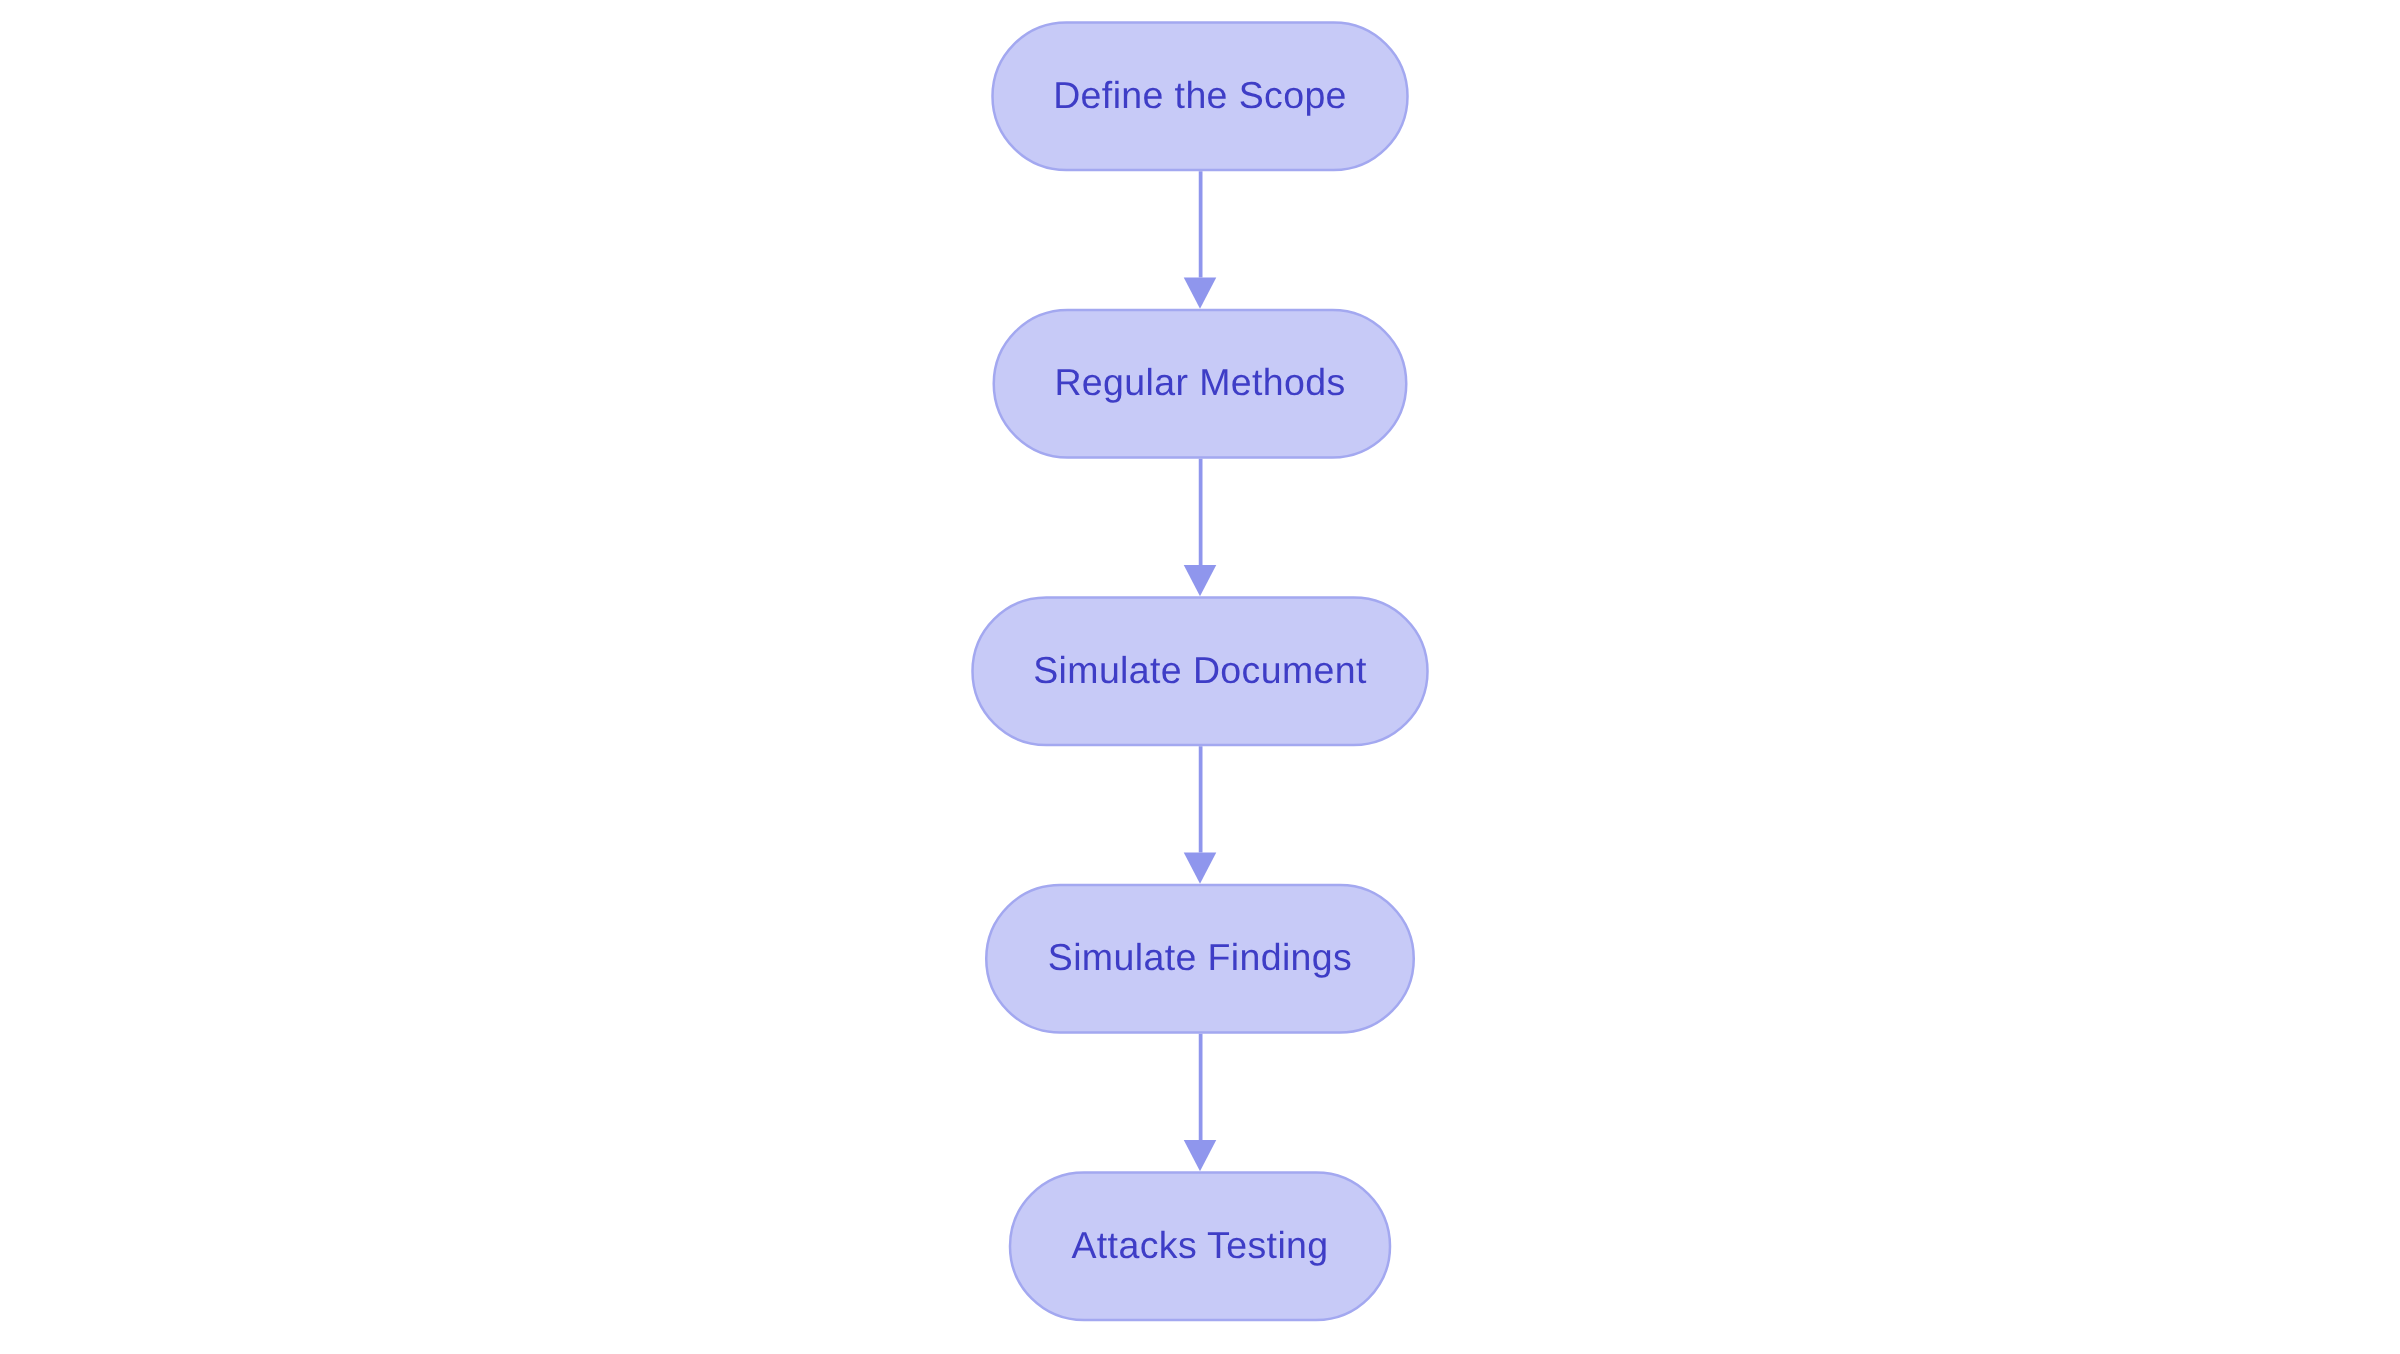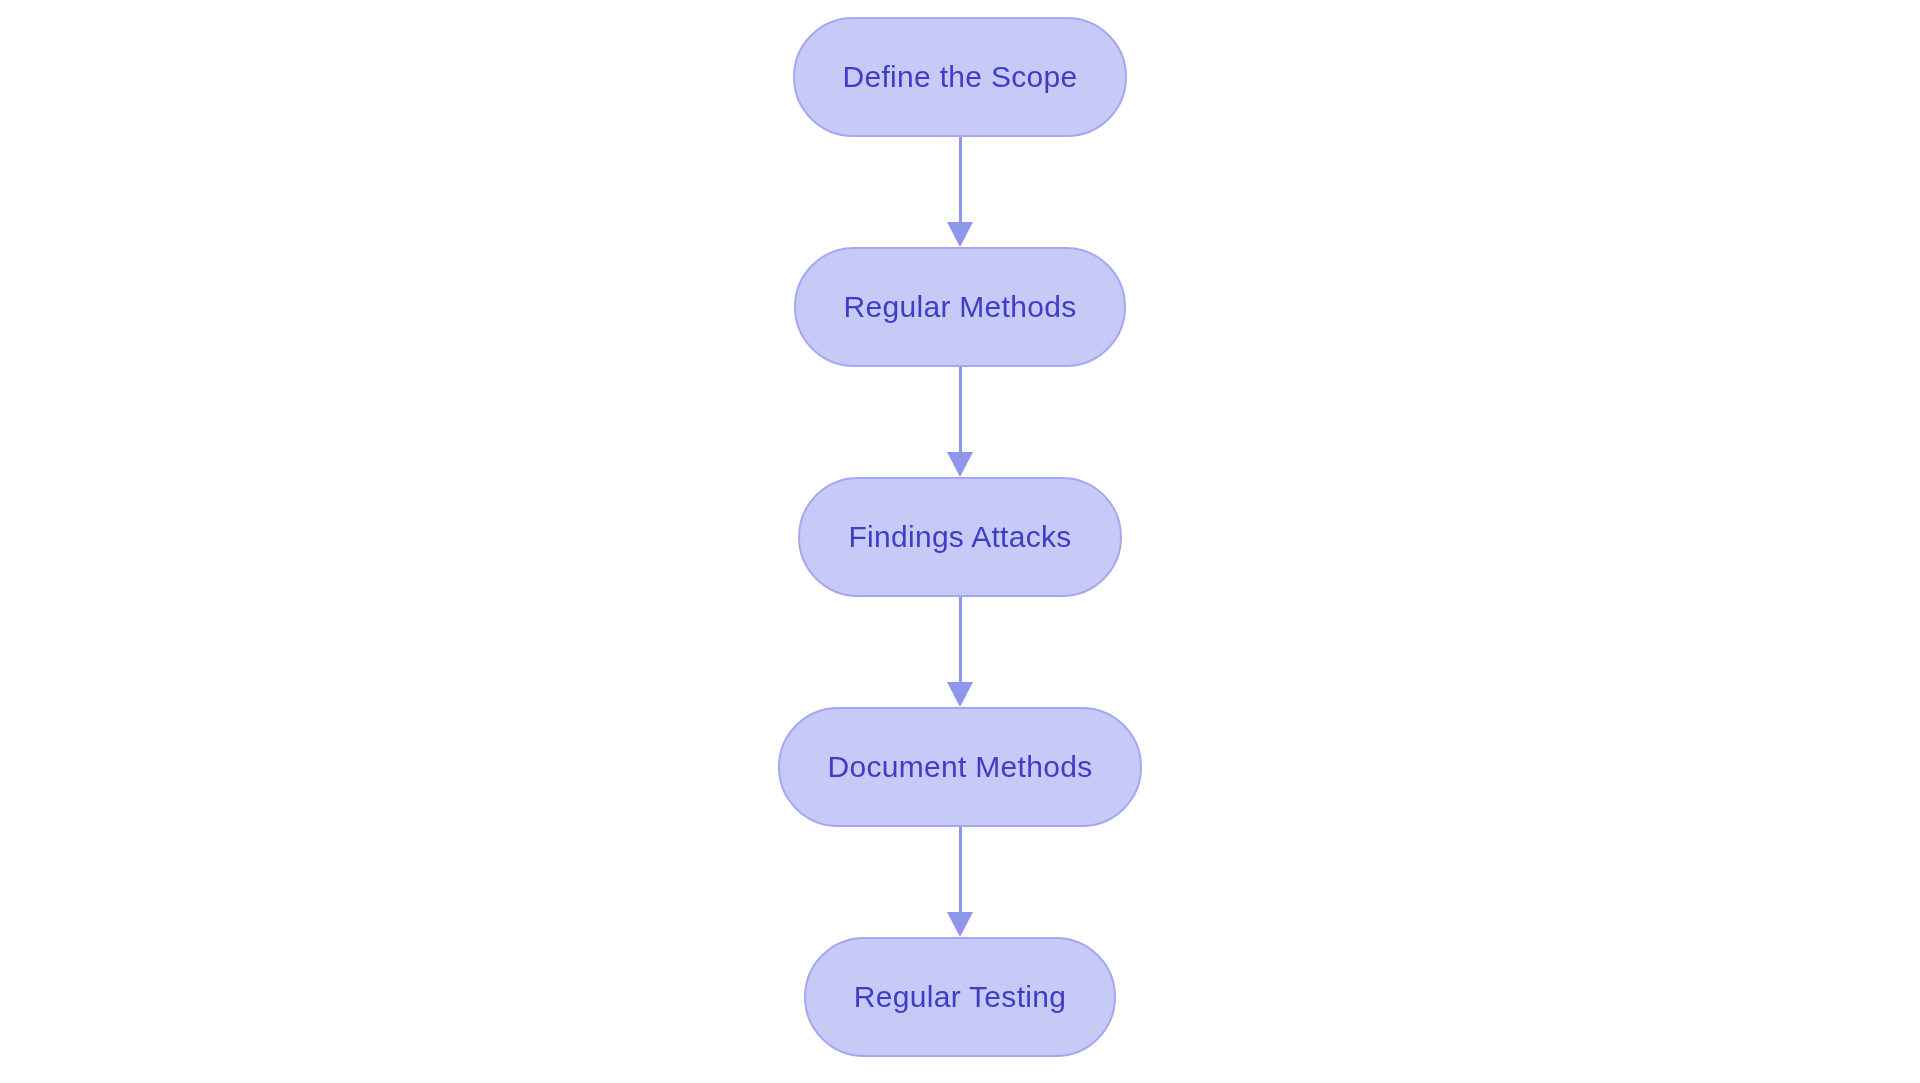--- a/index.html
+++ b/index.html
@@ -68,34 +68,34 @@
   <div class="node">
     <span>Regular Methods</span>
   </div>
 
   <div class="connector">
     <div class="line"></div>
     <div class="head"></div>
   </div>
 
   <div class="node">
-    <span>Findings Attacks</span>
+    <span>Simulate Document</span>
   </div>
 
   <div class="connector">
     <div class="line"></div>
     <div class="head"></div>
   </div>
 
   <div class="node">
-    <span>Document Methods</span>
+    <span>Simulate Findings</span>
   </div>
 
   <div class="connector">
     <div class="line"></div>
     <div class="head"></div>
   </div>
 
   <div class="node">
-    <span>Regular Testing</span>
+    <span>Attacks Testing</span>
   </div>
 
 </div>
 
 </body></html>

